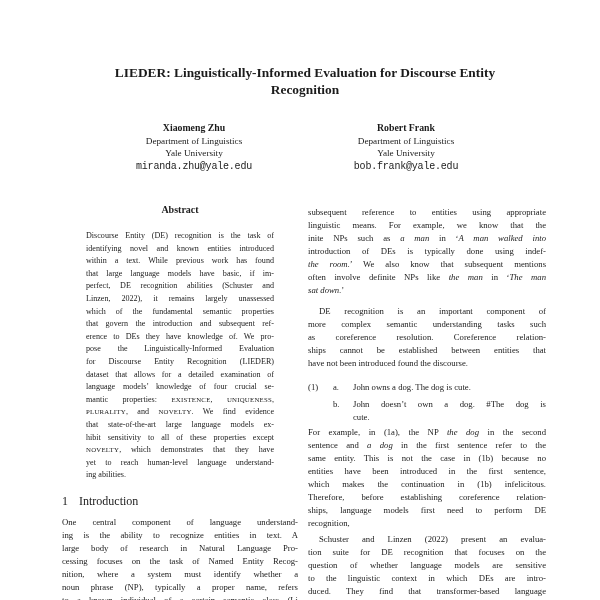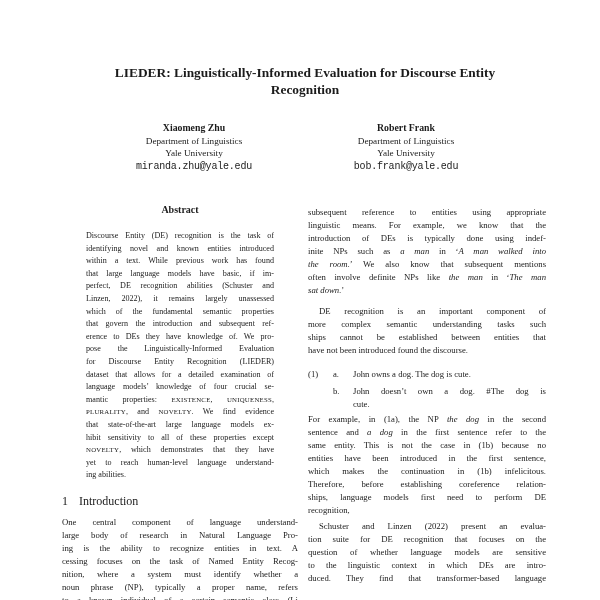--- a/index.html
+++ b/index.html
@@ -92,42 +92,43 @@
         <div class="jline">hibit sensitivity to all of these properties except</div>
         <div class="jline"><span class="sc">NOVELTY</span>, which demonstrates that they have</div>
         <div class="jline">yet to reach human-level language understand-</div>
         <div class="jline last">ing abilities.</div>
       </div>
     <div class="section-heading">
       <span class="section-number">1</span><span>Introduction</span>
     </div>
     <div class="intro-para">
         <div class="jline">One central component of language understand-</div>
+        <div class="jline">ing is the ability to recognize entities in text. A</div>
         <div class="jline">large body of research in Natural Language Pro-</div>
-        <div class="jline">ing is the ability to recognize entities in text. A</div>
         <div class="jline">cessing focuses on the task of Named Entity Recog-</div>
         <div class="jline">nition, where a system must identify whether a</div>
         <div class="jline">noun phrase (NP), typically a proper name, refers</div>
         <div class="jline">to a known individual of a certain semantic class (Li</div>
       </div>
   </div>
 
   <div class="col-right">
     <div class="para1">
         <div class="jline">subsequent reference to entities using appropriate</div>
         <div class="jline">linguistic means. For example, we know that the</div>
+        <div class="jline">inite NPs such as <i>a man</i> in ‘<i>A man walked into</i></div>
         <div class="jline">introduction of DEs is typically done using indef-</div>
-        <div class="jline">inite NPs such as <i>a man</i> in ‘<i>A man walked into</i></div>
         <div class="jline"><i>the room.</i>’ We also know that subsequent mentions</div>
         <div class="jline">often involve definite NPs like <i>the man</i> in ‘<i>The man</i></div>
         <div class="jline last"><i>sat down.</i>’</div>
       </div>
     <div class="para2">
         <div class="jline indent">DE recognition is an important component of</div>
         <div class="jline">more complex semantic understanding tasks such</div>
+        <div class="jline">as coreference resolution. Coreference relation-</div>
         <div class="jline">ships cannot be established between entities that</div>
         <div class="jline last">have not been introduced found the discourse.</div>
       </div>
 
     <div class="example">
       <div class="ex-row">
         <div class="ex-num">(1)</div>
         <div class="ex-label">a.</div>
         <div class="ex-text">
             <div class="jline last">John owns a dog. The dog is cute.</div>

